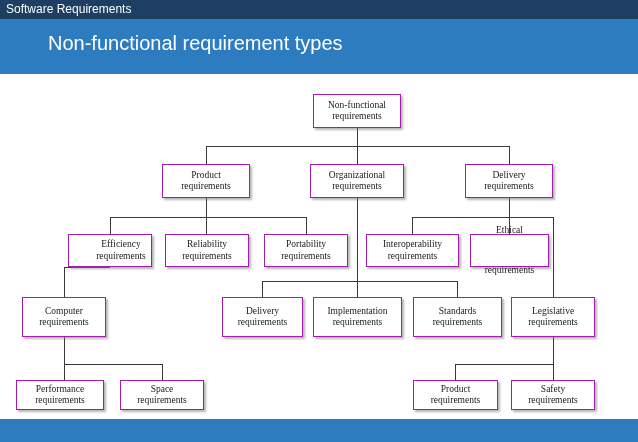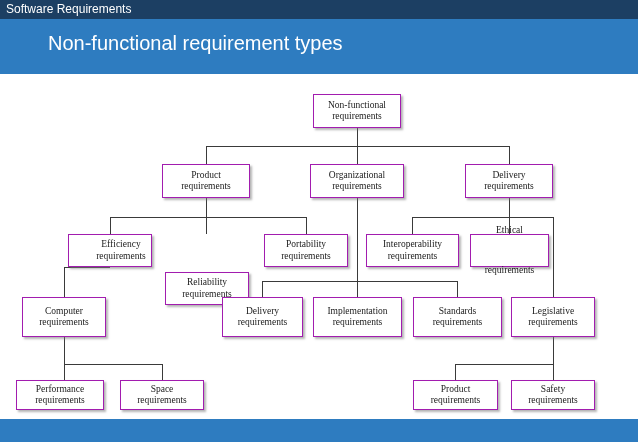--- a/index.html
+++ b/index.html
@@ -184,21 +184,21 @@
     <div class="node" style="left:465px; top:90px; width:88px; height:34px;">
       <span>Delivery</span>
       <span>requirements</span>
     </div>
 
     <div class="node" style="left:68px; top:160px; width:84px; height:33px;padding-left:22px;">
       <span>Efficiency</span>
       <span>requirements</span>
     </div>
 
-    <div class="node" style="left:165px; top:160px; width:84px; height:33px;margin-top:38px;">
+    <div class="node" style="left:165px; top:160px; width:84px; height:33px;">
       <span>Reliability</span>
       <span>requirements</span>
     </div>
 
     <div class="node" style="left:264px; top:160px; width:84px; height:33px;">
       <span>Portability</span>
       <span>requirements</span>
     </div>
 
     <div class="node" style="left:366px; top:160px; width:93px; height:33px;">

